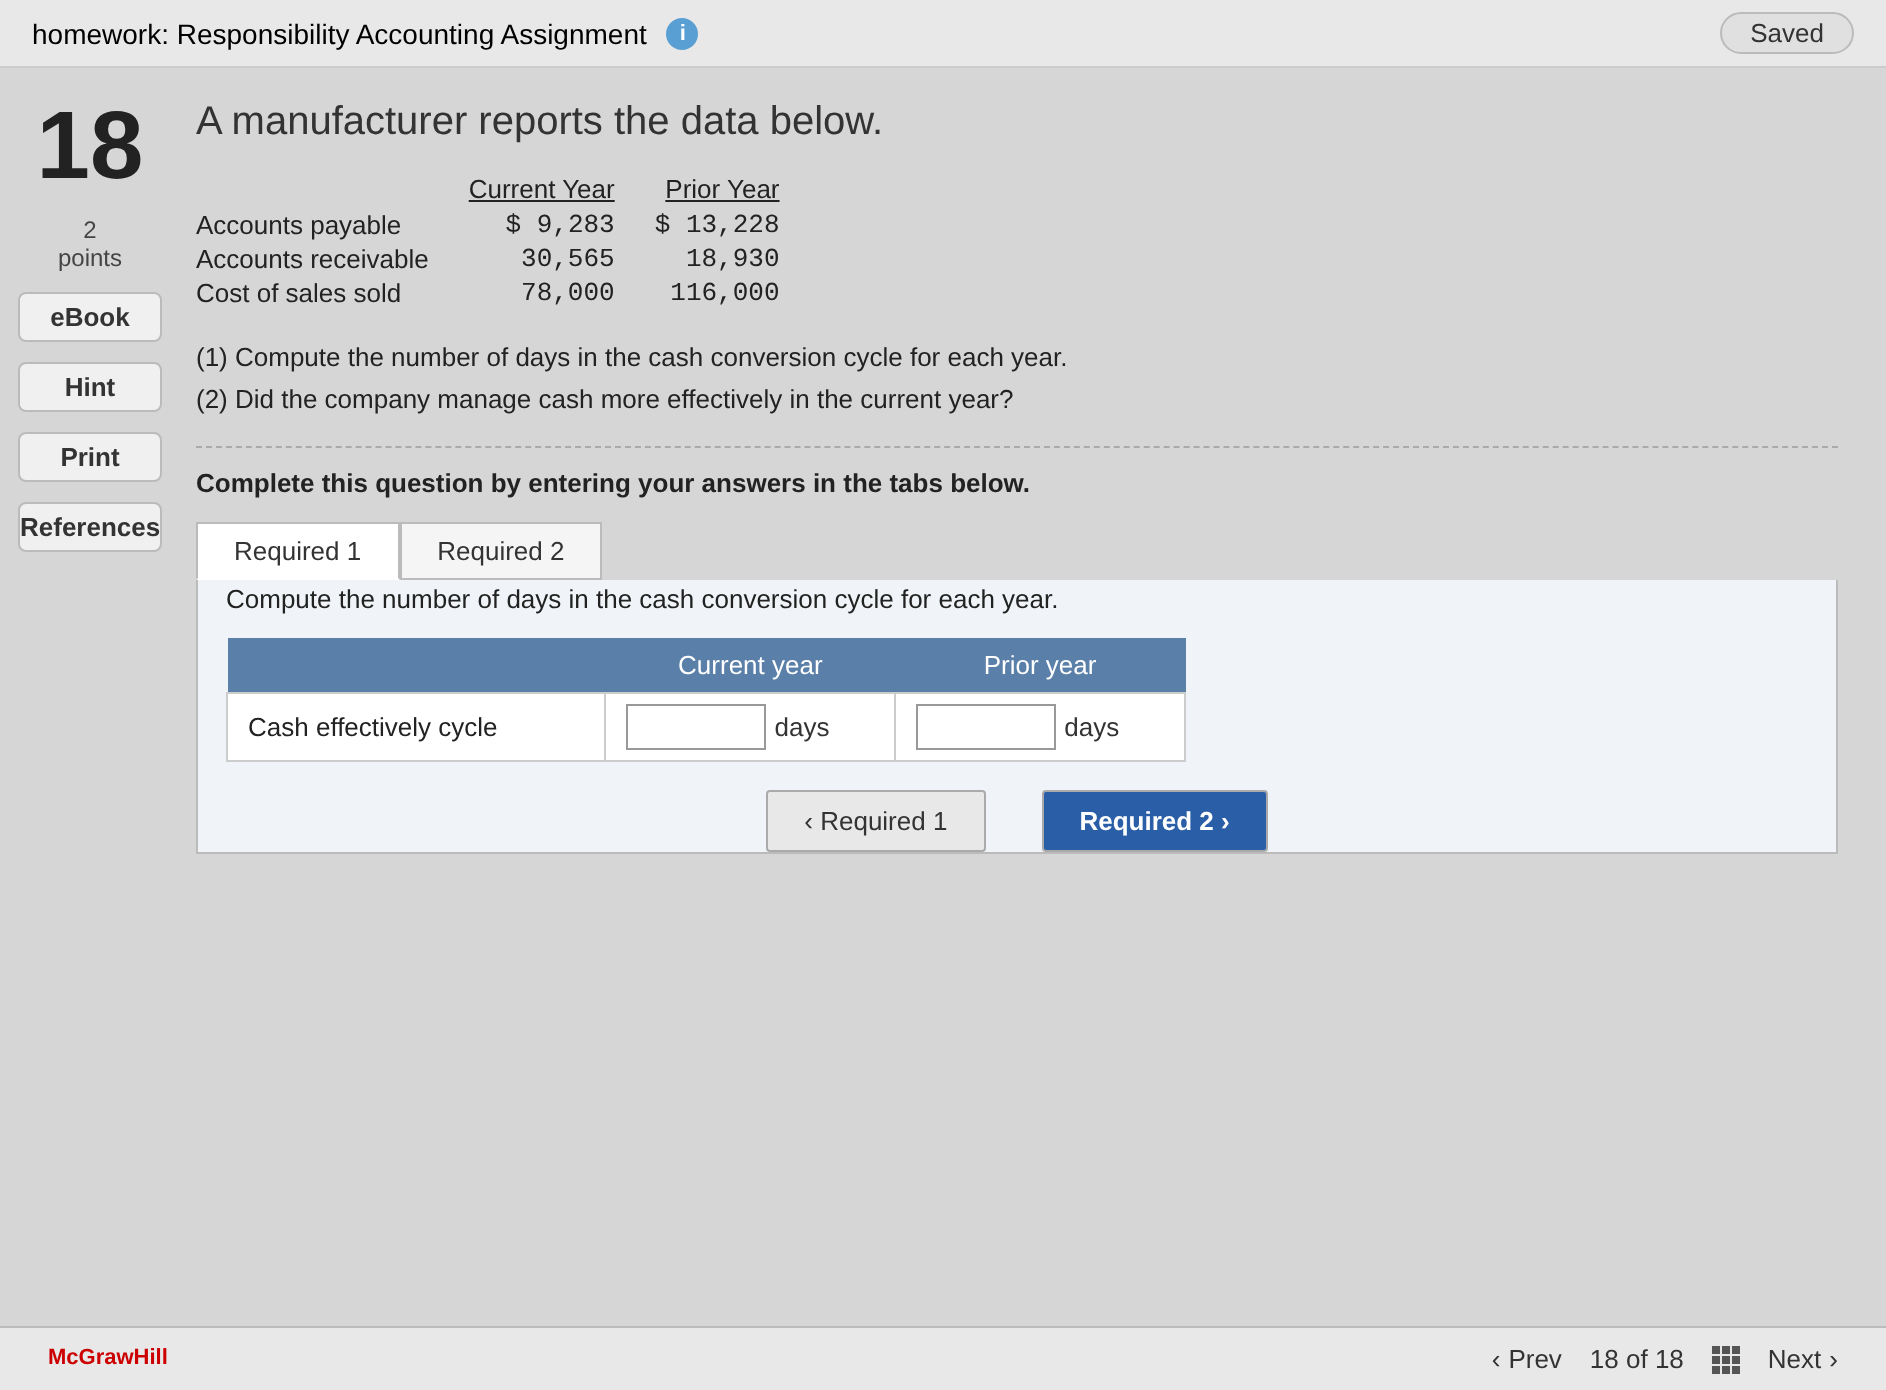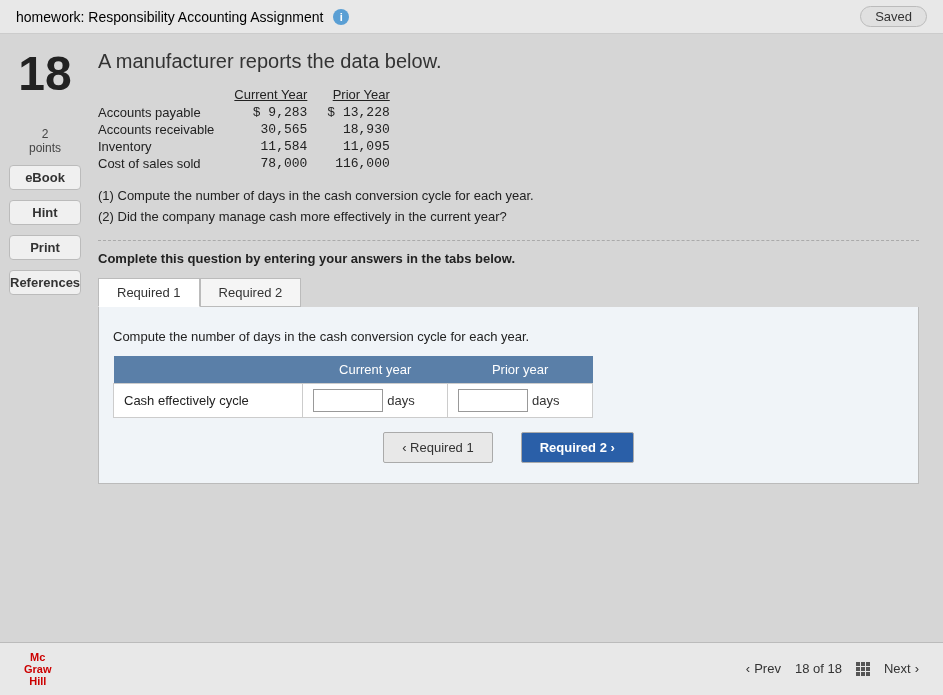--- a/index.html
+++ b/index.html
@@ -37,21 +37,21 @@
       display: flex;
       flex-direction: column;
       align-items: center;
       gap: 10px;
     }
     .question-number {
       font-size: 48px;
       font-weight: bold;
       color: #222;
       line-height: 1;
-      margin-bottom: 19px;
+      margin-bottom: 0;
     }
     .sidebar-btn {
       background: #f0f0f0;
       border: 1px solid #bbb;
       border-radius: 4px;
       padding: 4px 0;
       width: 72px;
       text-align: center;
       font-size: 13px;
       color: #333;
@@ -121,21 +121,21 @@
     }
     .tab.active {
       background: #fff;
       border-bottom: 1px solid #fff;
       font-weight: normal;
     }
     .tab-content {
       border: 1px solid #bbb;
       border-top: none;
       background: #f0f4f8;
-      padding: 20px 14px;
+      padding: 0 14px;
     }
     .tab-instruction {
       font-size: 13px;
       color: #222;
       margin-bottom: 10px;
       line-height: 1.5;
     }
     .tab-instruction .note {
       font-size: 12px;
       color: #555;
@@ -215,21 +215,20 @@
       width: 943px;
       background: #e8e8e8;
       border-top: 1px solid #bbb;
       display: flex;
       justify-content: space-between;
       align-items: center;
       padding: 8px 24px;
     }
     .mcgraw-logo {
       display: flex;
-      flex-direction: column;
       align-items: center;
       line-height: 1.1;
     }
     .mcgraw-logo .mc { font-size: 11px; font-weight: bold; color: #cc0000; }
     .mcgraw-logo .graw { font-size: 11px; font-weight: bold; color: #cc0000; }
     .mcgraw-logo .hill { font-size: 11px; font-weight: bold; color: #cc0000; }
     .bottom-nav {
       display: flex;
       align-items: center;
       gap: 14px;
@@ -304,25 +303,20 @@
         <tbody>
           <tr>
             <td class="label-col">Accounts payable</td>
             <td>$ 9,283</td>
             <td>$ 13,228</td>
           </tr>
           <tr>
             <td class="label-col">Accounts receivable</td>
             <td>30,565</td>
             <td>18,930</td>
-          </tr>
-          <tr>
-            <td class="label-col">Inventory</td>
-            <td>11,584</td>
-            <td>11,095</td>
           </tr>
           <tr>
             <td class="label-col">Cost of sales sold</td>
             <td>78,000</td>
             <td>116,000</td>
           </tr>
         </tbody>
       </table>
     </div>
 

